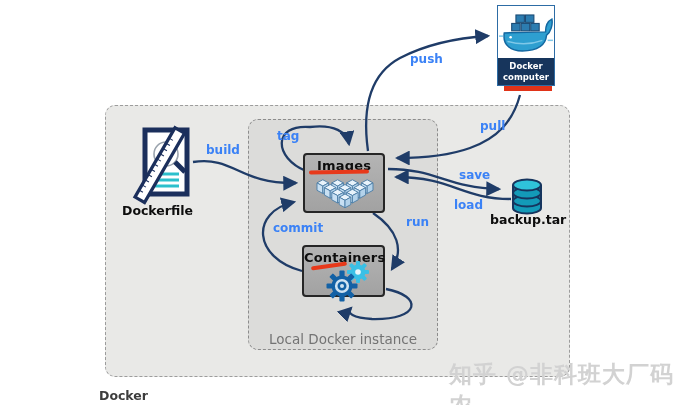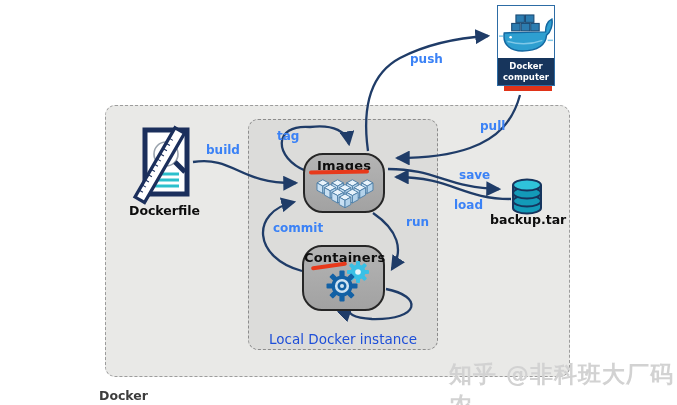--- a/index.html
+++ b/index.html
@@ -14,33 +14,33 @@
     background:#e9e9e7;border:1.6px dashed #9c9c9c;border-radius:10px;
     box-sizing:border-box;z-index:1;
   }
   .inner-box{
     left:248px;top:119px;width:190px;height:231px;
     background:#dcdcda;border:1.5px dashed #8c8c8c;border-radius:10px;
     box-sizing:border-box;z-index:2;
   }
   .box-caption{
     position:absolute;left:0;right:0;text-align:center;
-    font-size:13.5px;color:#1d4ed8;z-index:3;
+    font-size:13.5px;color:#737373;z-index:3;
   }
   .inner-caption{left:248px;top:331px;width:190px;}
   .outer-caption{left:105px;top:356px;width:465px;}
   
   .arrows{left:0;top:0;z-index:4;pointer-events:none;}
   
   .node{
     background:linear-gradient(180deg,#b4b4b4,#a2a2a2);
-    border:2.5px solid #262626;border-radius:20px;box-sizing:border-box;z-index:5;padding-left:12px;
+    border:2.5px solid #262626;border-radius:4px;box-sizing:border-box;z-index:5;padding-left:12px;
   }
   .node-images{left:303px;top:153px;width:82px;height:60px;}
-  .node-containers{left:302px;top:245px;width:83px;height:66px;}
+  .node-containers{left:302px;top:245px;width:83px;height:52px;}
   .node-title{
     position:absolute;left:0;right:0;top:3px;text-align:center;
     font-weight:bold;font-size:13px;color:#0e0e0e;letter-spacing:.2px;
   }
   .strike{position:absolute;background:#e8391a;height:4px;border-radius:2px;z-index:6;}
   .strike-images{left:309px;top:170px;width:60px;transform:rotate(-1deg);}
   .strike-containers{left:311px;top:264px;width:36px;transform:rotate(-8deg);}
   
   .registry{
     left:497px;top:5px;width:58px;height:81px;background:#fff;
@@ -118,21 +118,21 @@
             <line x1="38" y1="0" x2="38" y2="4.5"></line>
           <line x1="44" y1="0" x2="44" y2="4.5"></line>
             <line x1="50" y1="0" x2="50" y2="4.5"></line>
           <line x1="56" y1="0" x2="56" y2="4.5"></line>
             <line x1="62" y1="0" x2="62" y2="4.5"></line>
           <line x1="68" y1="0" x2="68" y2="4.5"></line>
         </g>
       </g>
     </svg>
   </div>
-  <div class="node-label" style="left:129px;top:203px;width:70px;">Dockerfile</div>
+  <div class="node-label" style="left:122px;top:203px;width:70px;">Dockerfile</div>
 
   <div class="abs node node-images">
     <div class="node-title">Images</div>
     <svg width="56" height="30" viewBox="0 0 53 27" style="position:absolute;left:12px;top:24px;overflow:visible">
       <defs>
         <g id="cube">
           <path d="M5.5,0 L11,3 L5.5,6 L0,3 Z" fill="#e8f3fb" stroke="#4f7fa8" stroke-width="0.9"></path>
           <path d="M0,3 L5.5,6 L5.5,13 L0,10 Z" fill="#c8e0f3" stroke="#4f7fa8" stroke-width="0.9"></path>
           <path d="M11,3 L5.5,6 L5.5,13 L11,10 Z" fill="#b3d2ea" stroke="#4f7fa8" stroke-width="0.9"></path>
         </g>

